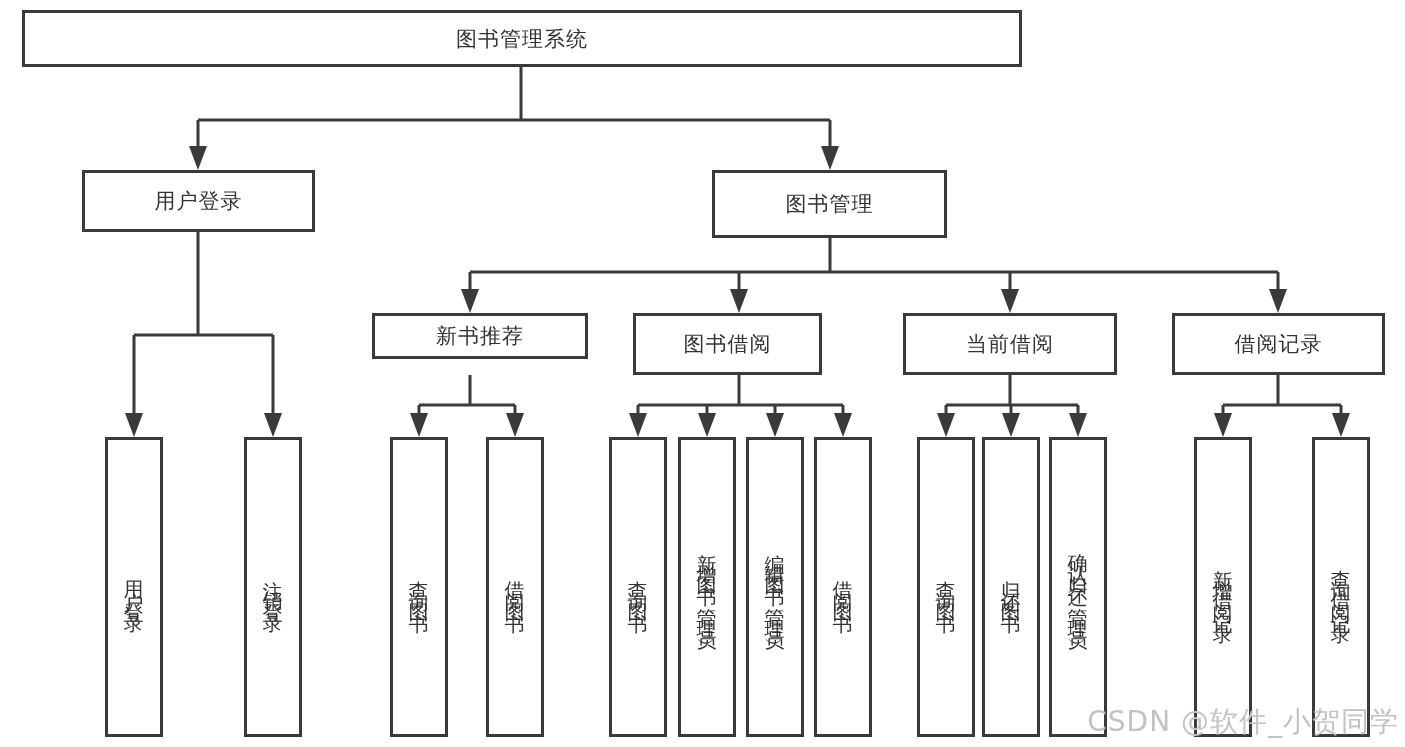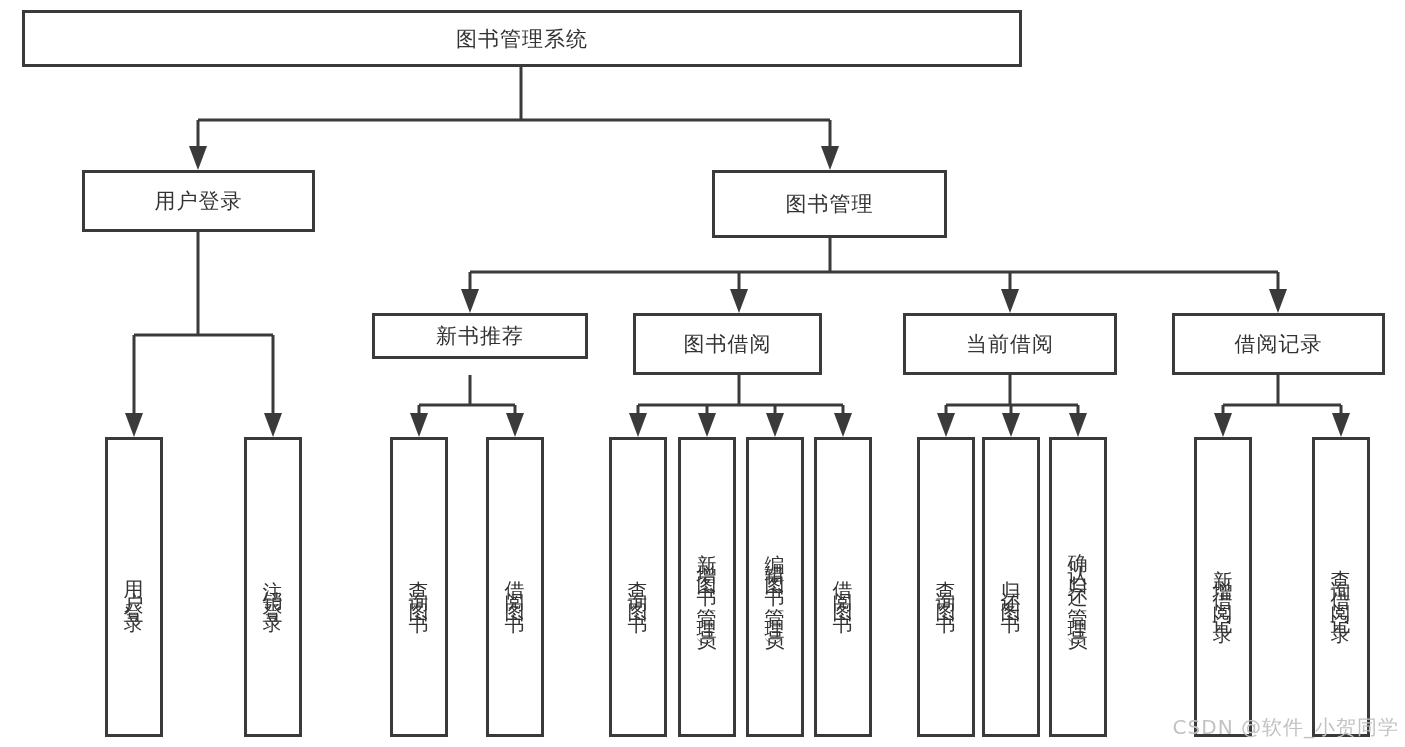--- a/index.html
+++ b/index.html
@@ -36,21 +36,21 @@
     font-size: 20px;
     writing-mode: vertical-rl;
     text-orientation: mixed;
     letter-spacing: 11px;
     line-height: 1;
   }
   .watermark {
     position: absolute;
     right: 6px;
     bottom: 6px;
-    font-size: 20px;
+    font-size: 28px;
     color: #c2c2c2;
     letter-spacing: 1px;
     white-space: nowrap;
   }
 </style>
 </head>
 <body>
 
 <div class="canvas">
 

